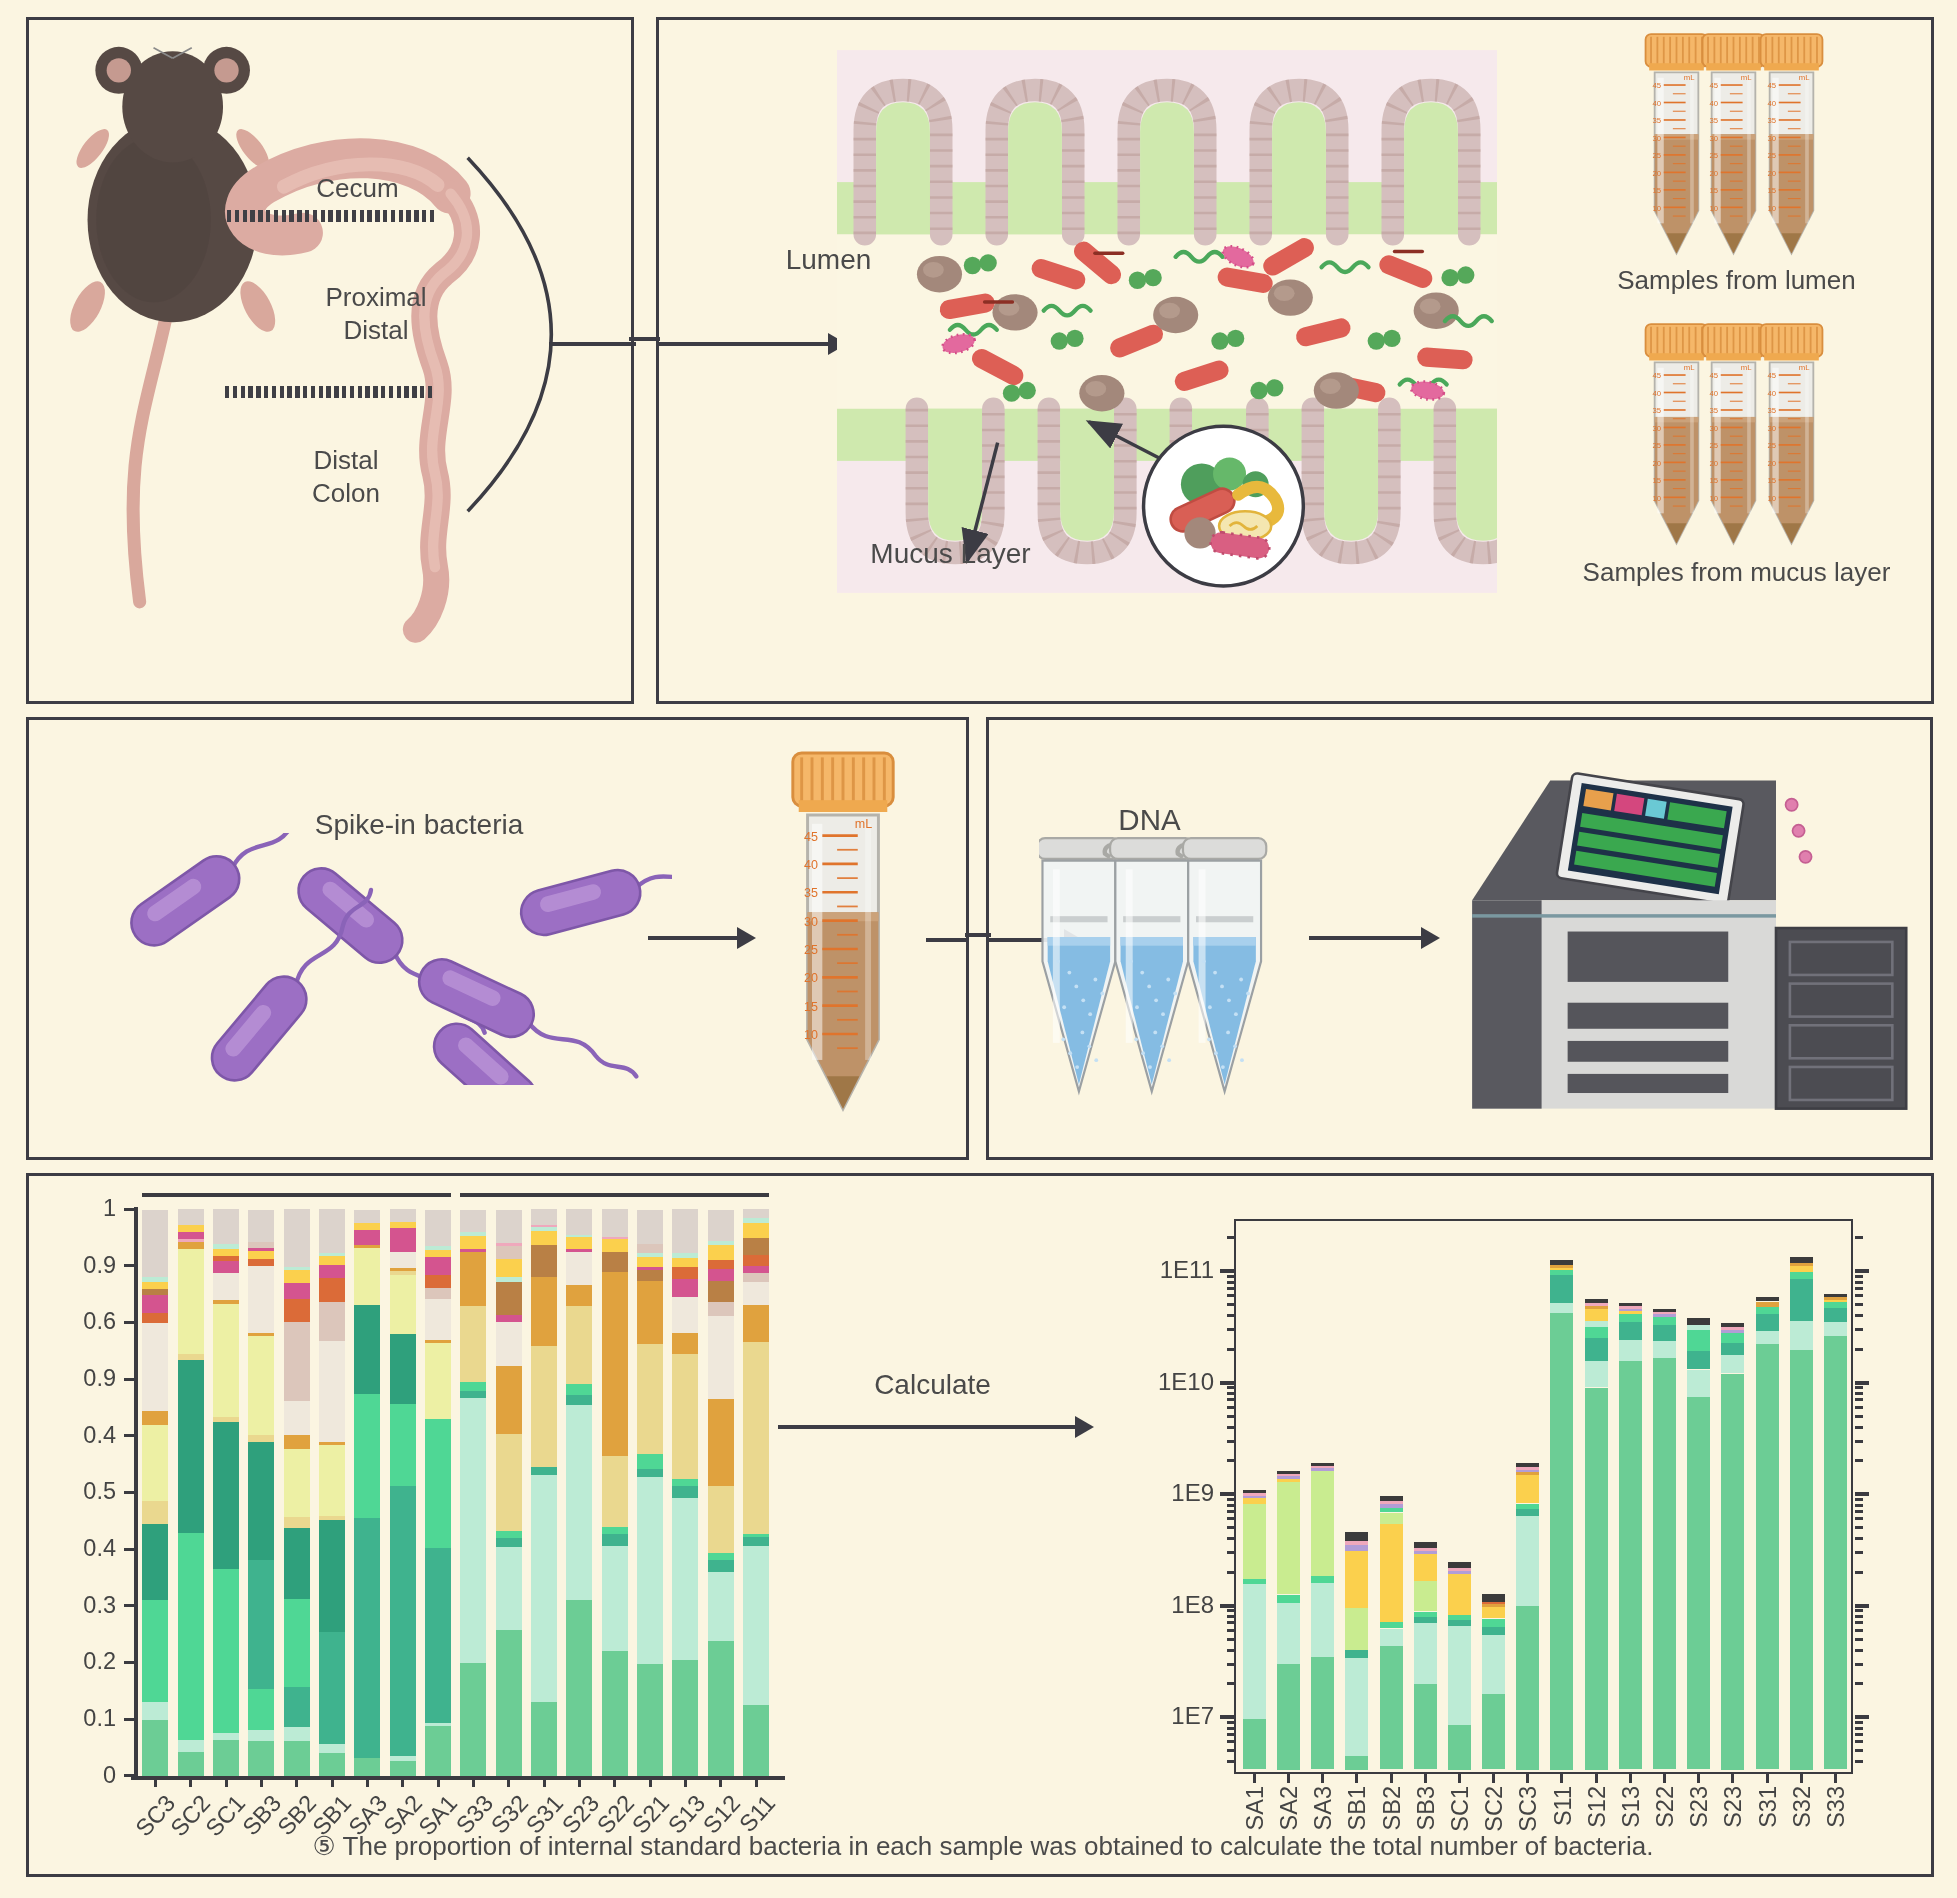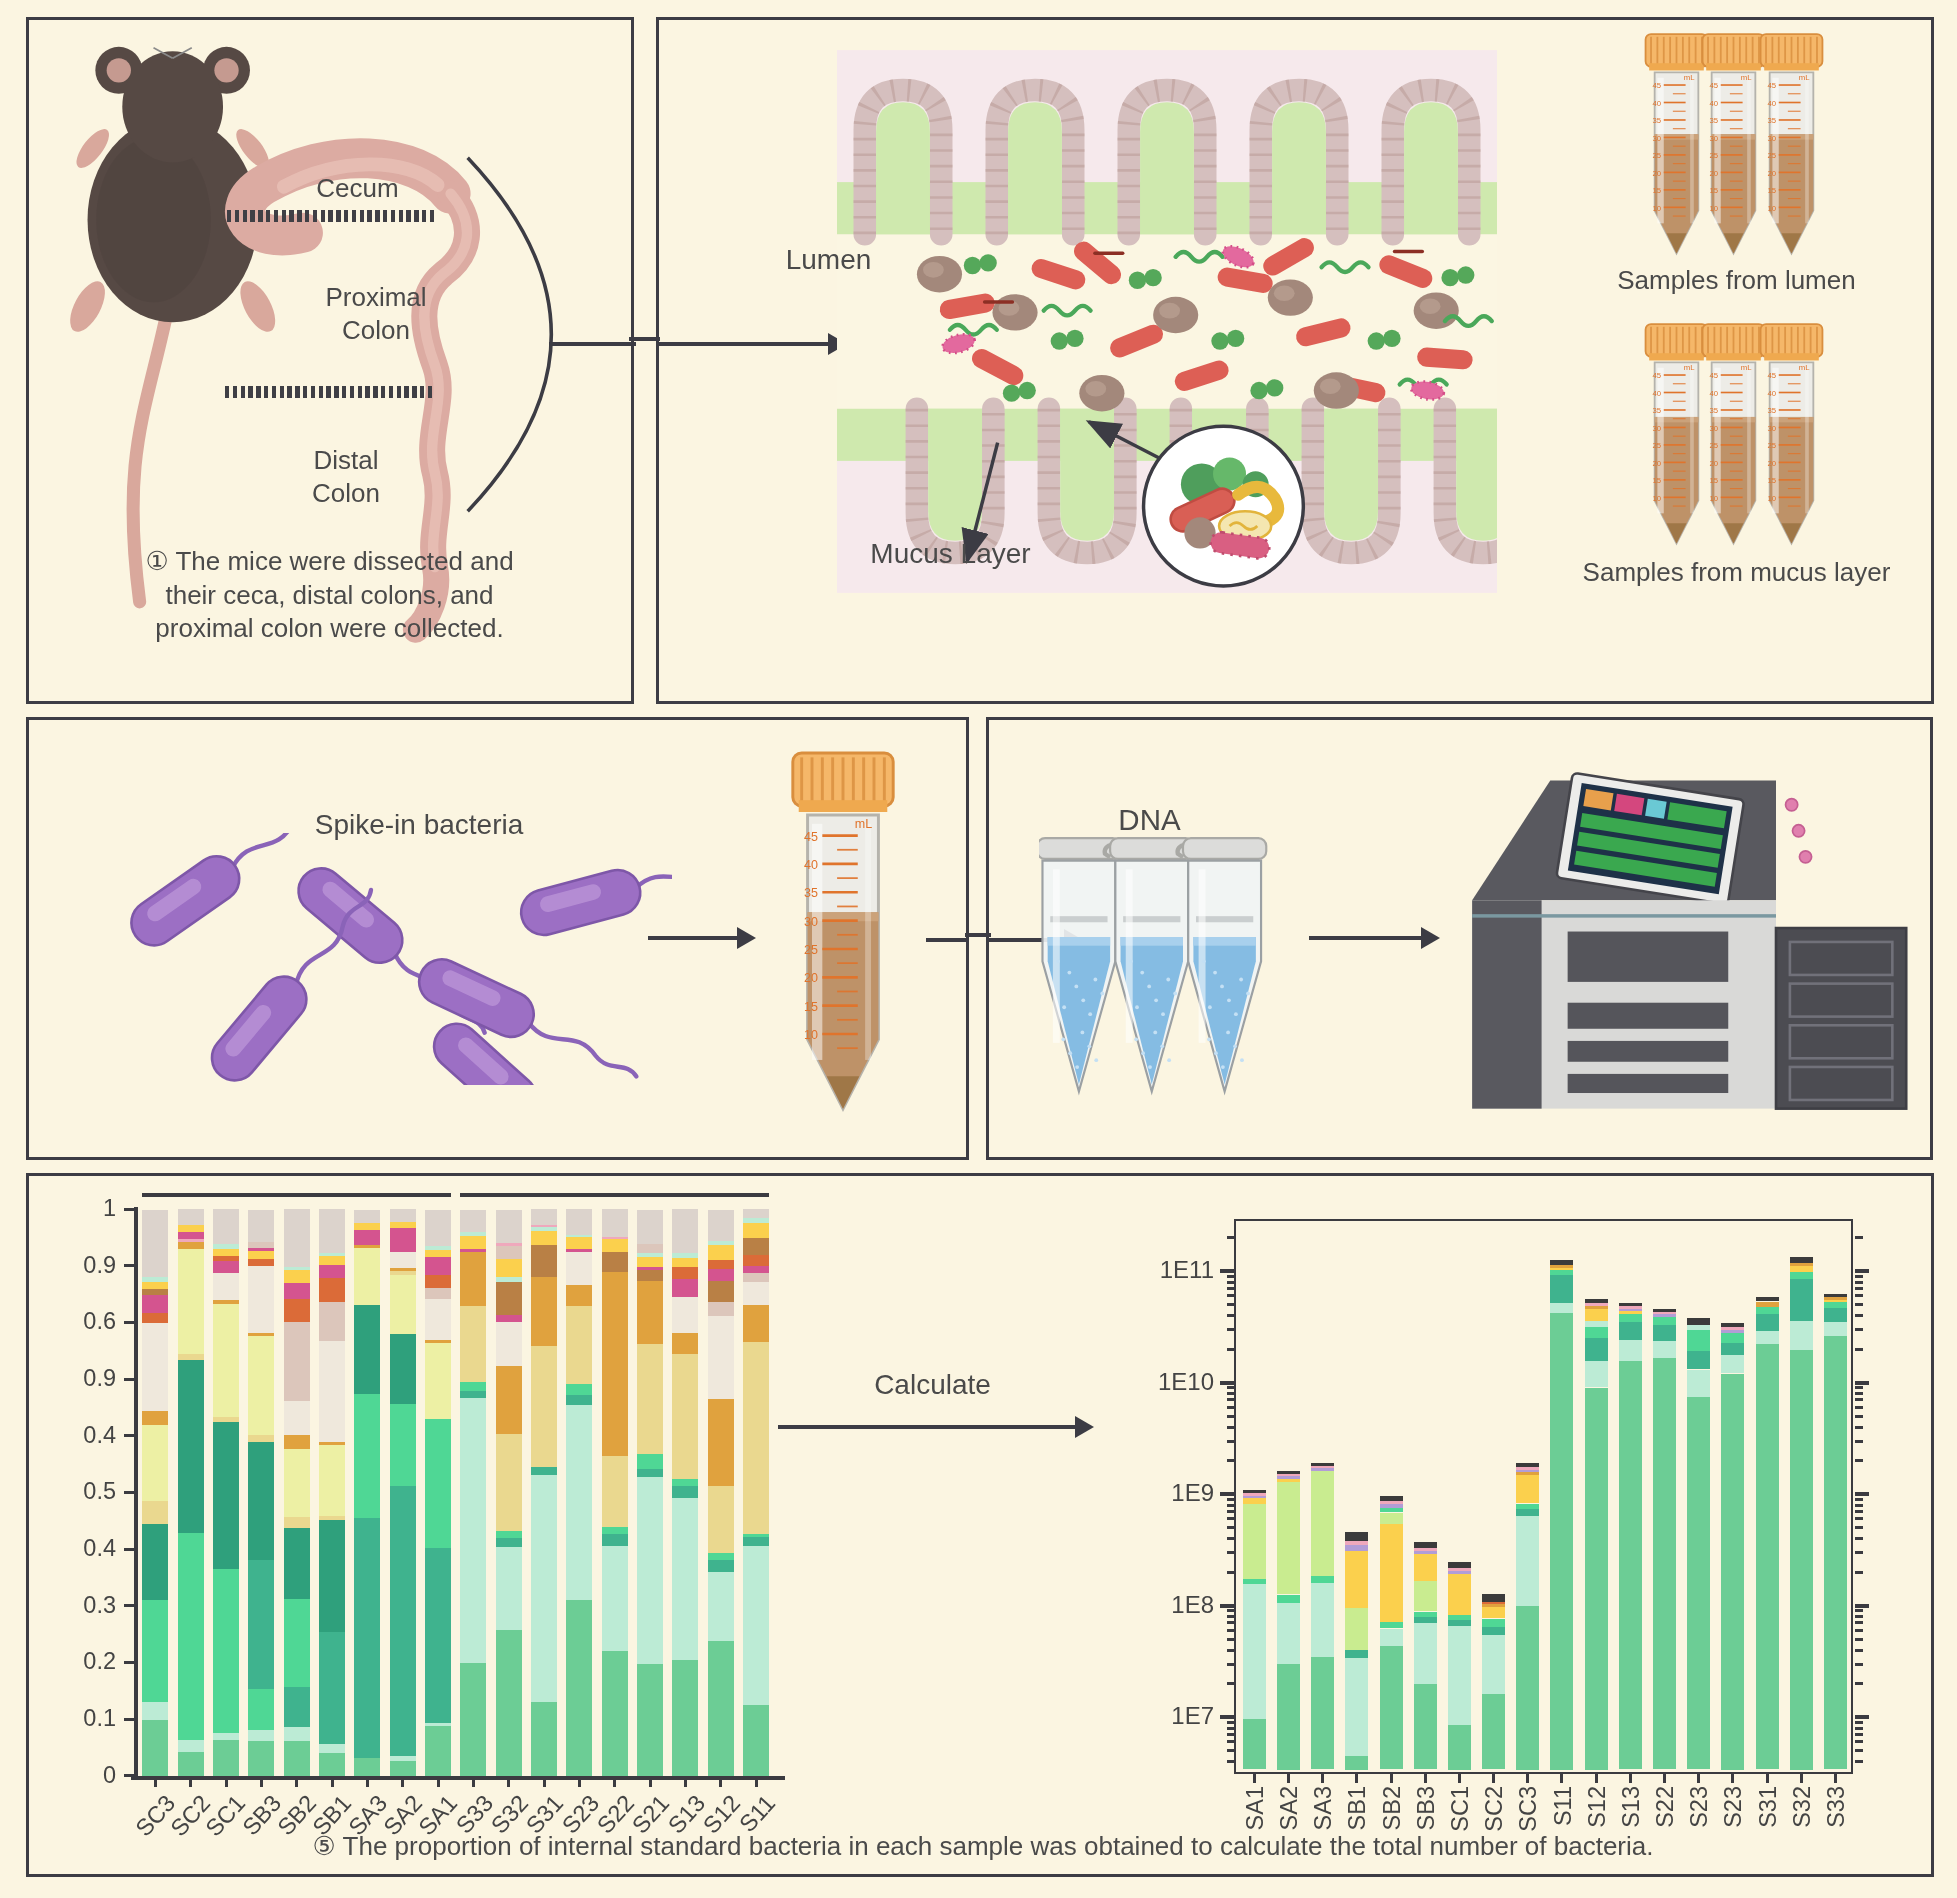--- a/index.html
+++ b/index.html
@@ -53,32 +53,29 @@
         <path d="M470 170 C 500 205, 492 240, 462 262 C 430 288, 438 330, 452 368 C 466 408, 440 448, 452 492 C 462 530, 444 560, 452 600" stroke="#E9C0B6" stroke-width="12" fill="none" stroke-linecap="round" opacity="0.8"></path>
         <path d="M455 160 C 420 128, 340 128, 278 162" stroke="#E9C0B6" stroke-width="16" fill="none" stroke-linecap="round" opacity="0.8"></path>
       </g>
     </svg>
 
     <div class="hatch" style="left:198px;top:190px;width:210px;"></div>
     <div class="hatch" style="left:196px;top:366px;width:209px;"></div>
 
     <div class="lbl" style="left:259px;top:153px;width:139px;font-size:26px;">Cecum</div>
     <div class="lbl prelines" style="left:269px;top:261px;width:156px;font-size:26px;line-height:1.25;">Proximal
-Colon</div>
+Distal</div>
     <div class="lbl prelines" style="left:239px;top:424px;width:156px;font-size:26px;line-height:1.25;">Distal
 Colon</div>
 
     <svg class="abs" style="left:430px;top:132px;" width="104" height="365" viewBox="0 0 120 420">
       <path d="M 10 6 Q 203 210 10 414" stroke="#3C3C44" stroke-width="4" fill="none"></path>
     </svg>
     <div class="h-line" style="left:520px;top:322px;width:87px;"></div>
 
-    <div class="caption" style="left:0;top:525px;width:601px;">① The mice were dissected and
-their ceca, distal colons, and
-proximal colon were collected.</div>
   </section>
 
   <section class="panel" id="p2" style="left:656px;top:17.4px;width:1278px;height:687px;">
     <div class="h-arrow" style="left:0;top:322px;width:174px;"></div>
 
     <svg class="abs" style="left:178px;top:30px;" width="660" height="543" viewBox="0 0 760 625">
       <defs>
         <marker id="ah" markerWidth="12" markerHeight="10" refX="9" refY="4" orient="auto">
           <path d="M0,0 L10,4 L0,8 Z" fill="#3C3C44"></path>
         </marker>

